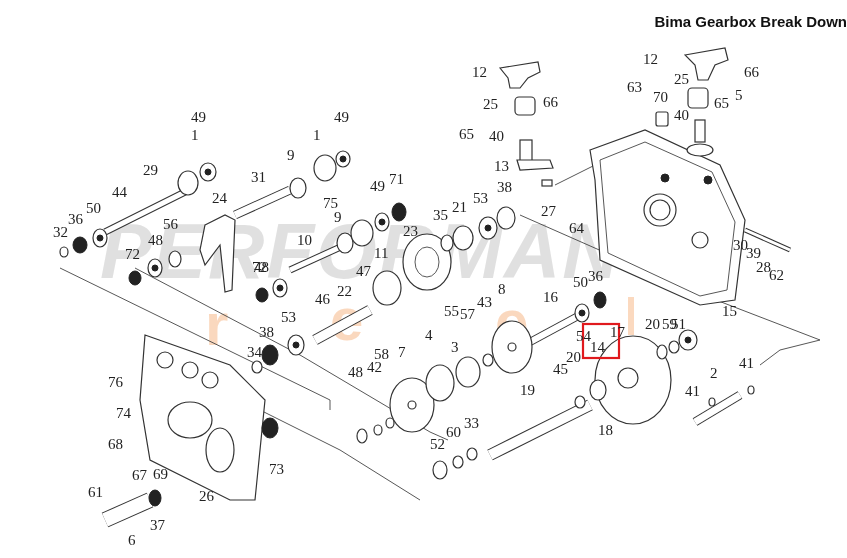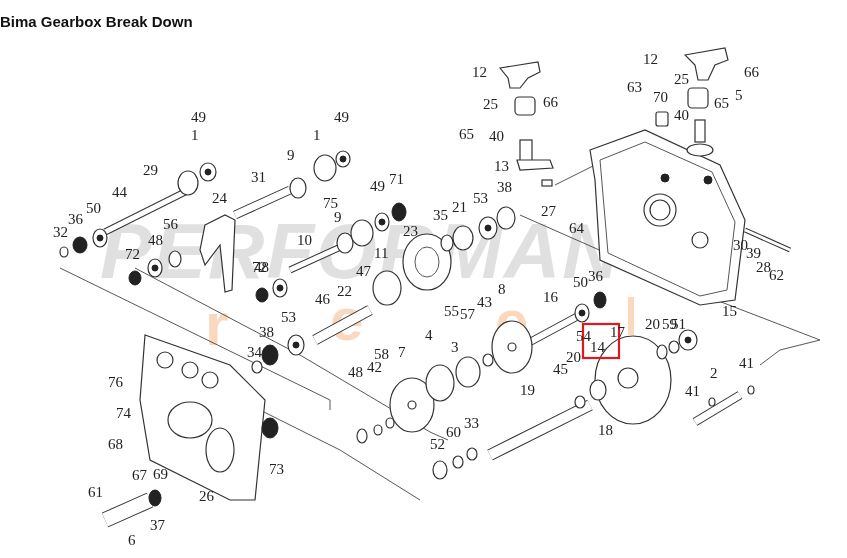--- a/index.html
+++ b/index.html
@@ -1,17 +1,17 @@
 <!DOCTYPE html>
 <html><head>
 <meta charset="utf-8">
 <style>
   html, body { margin: 0; padding: 0; background: #ffffff; }
   body { width: 847px; height: 558px; position: relative; overflow: hidden; font-family: "Liberation Serif", serif; }
-  .title { position: absolute; top: 13px; left: 0; width: 847px; text-align: left; font-family: "Liberation Sans", sans-serif; font-weight: bold; font-size: 15px; color: #111; }
+  .title { position: absolute; top: 13px; left: 0; width: 847px; text-align: right; font-family: "Liberation Sans", sans-serif; font-weight: bold; font-size: 15px; color: #111; }
   svg.diagram { position: absolute; left: 0; top: 0; }
   .lbl { font-family: "Liberation Serif", serif; font-size: 15px; fill: #222; }
   .part { fill: #fff; stroke: #333; stroke-width: 1.2; }
   .dark { fill: #222; stroke: #222; }
   .thin { fill: none; stroke: #444; stroke-width: 0.9; }
   .wm { font-family: "Liberation Sans", sans-serif; font-weight: bold; font-style: italic; font-size: 78px; fill: #c8c8c8; opacity: 0.55; letter-spacing: 2px; }
   .wm2 { font-family: "Liberation Sans", sans-serif; font-weight: bold; font-size: 60px; fill: #f7b98a; opacity: 0.55; }
   .hl { fill: none; stroke: #e0191d; stroke-width: 2.2; }
 </style>
 </head>

